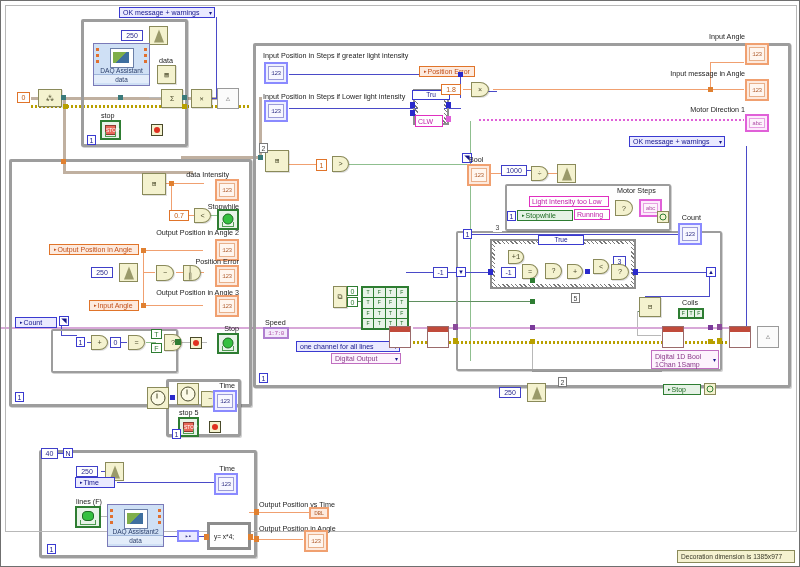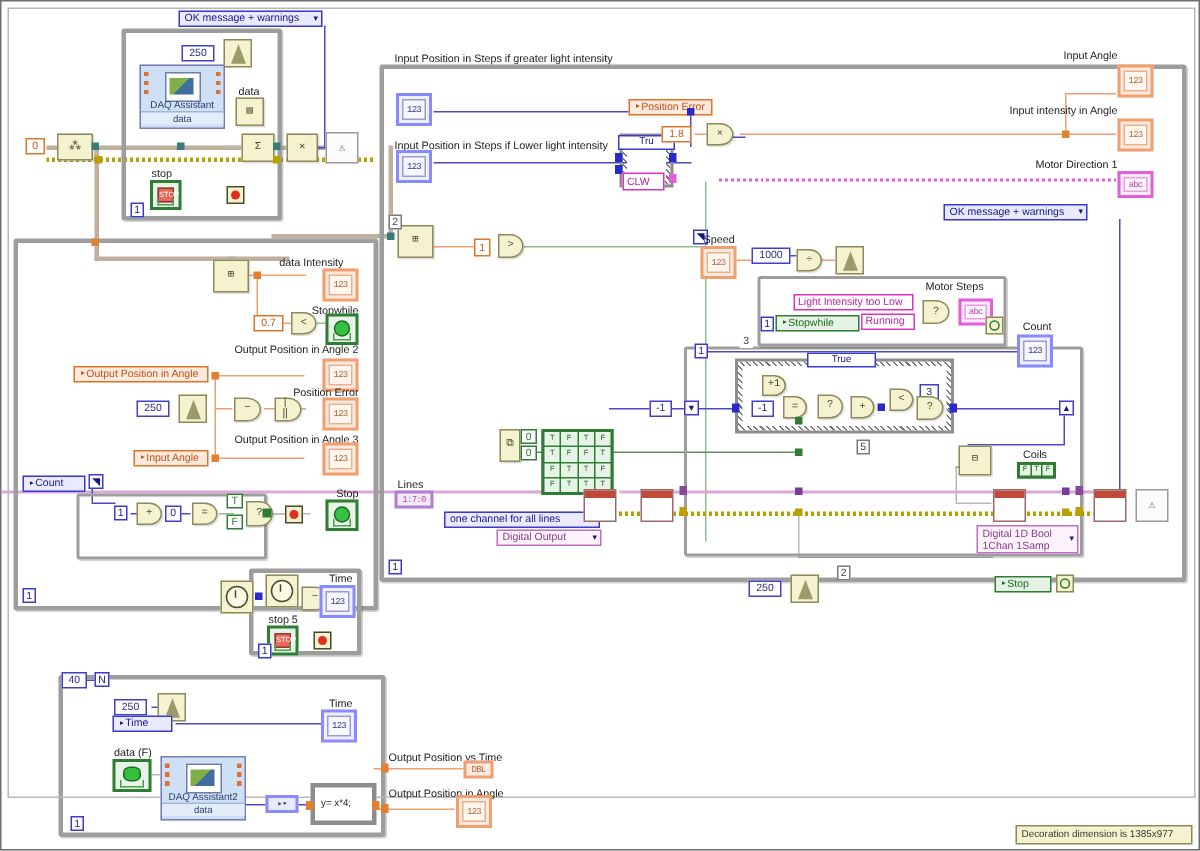--- a/index.html
+++ b/index.html
@@ -298,21 +298,21 @@
   <div class="abs lbl" style="left:100px;top:111px;">stop</div>
   <div class="abs stopbtn" style="left:99px;top:119px;width:21px;height:20px;">
     <div class="cap">STOP</div>
     <div class="base"></div>
   </div>
   <div class="abs led" style="left:150px;top:123px;width:12px;height:12px;"></div>
   <div class="abs iter" style="left:86px;top:134px;width:9px;height:10px;">
     <span>1</span>
   </div>
 
-  <div class="abs lbl" style="left:262px;top:34px;">Input Position in Steps if greater light intensity</div>
+  <div class="abs lbl" style="left:262px;top:51px;">Input Position in Steps if greater light intensity</div>
   <div class="abs term" style="left:263px;top:61px;width:24px;height:22px;">
     <div class="inner"></div>
       <span class="numglyph">123</span>
   </div>
 
   <div class="abs lbl" style="left:262px;top:92px;">Input Position in Steps if Lower light intensity</div>
   <div class="abs term" style="left:263px;top:99px;width:24px;height:22px;">
     <div class="inner"></div>
       <span class="numglyph">123</span>
   </div>
@@ -341,21 +341,21 @@
   </div>
   <div class="abs fn" style="left:470px;top:81px;width:18px;height:15px;border-radius:0 50% 50% 0;">
     <span class="g">×</span>
   </div>
 
   <div class="abs lbl r" style="left:680px;top:32px;width:64px;">Input Angle</div>
   <div class="abs term orange" style="left:744px;top:42px;width:24px;height:22px;">
     <div class="inner"></div>
       <span class="numglyph o">123</span>
   </div>
-  <div class="abs lbl r" style="left:662px;top:69px;width:82px;">Input intensity in Angle</div>
+  <div class="abs lbl r" style="left:662px;top:69px;width:82px;">Input message in Angle</div>
   <div class="abs term orange" style="left:744px;top:78px;width:24px;height:22px;">
     <div class="inner"></div>
       <span class="numglyph o">123</span>
   </div>
   <div class="abs lbl r" style="left:672px;top:105px;width:72px;">Motor Direction 1</div>
   <div class="abs term pink" style="left:744px;top:113px;width:24px;height:18px;">
     <div class="inner"></div>
       <span class="numglyph p">abc</span>
   </div>
 
@@ -374,21 +374,21 @@
   </div>
 
   <div class="abs iter gray" style="left:258px;top:142px;width:9px;height:10px;">
     <span>2</span>
   </div>
 
   <div class="abs iter" style="left:461px;top:152px;width:10px;height:10px;">
     <span>◥</span>
   </div>
 
-  <div class="abs lbl" style="left:468px;top:155px;">Speed</div>
+  <div class="abs lbl" style="left:468px;top:155px;">Bool</div>
   <div class="abs term orange" style="left:466px;top:163px;width:24px;height:22px;">
     <div class="inner"></div>
       <span class="numglyph o">123</span>
   </div>
   <div class="abs konst" style="left:500px;top:164px;width:26px;height:11px;">
     <span>1000</span>
   </div>
   <div class="abs fn" style="left:530px;top:165px;width:17px;height:15px;border-radius:0 50% 50% 0;">
     <span class="g">÷</span>
   </div>
@@ -492,21 +492,21 @@
       <span>F</span>
       <span>T</span>
       <span>T</span>
       <span>F</span>
       <span>F</span>
       <span>T</span>
       <span>T</span>
       <span>T</span>
     </div>
 
-  <div class="abs lbl" style="left:264px;top:318px;">Lines</div>
+  <div class="abs lbl" style="left:264px;top:318px;">Speed</div>
   <div class="abs term purple" style="left:262px;top:326px;width:26px;height:12px;">
     <span class="numglyph p">1:7:0</span>
   </div>
 
   <div class="abs ring" style="left:295px;top:340px;width:104px;height:11px;">
     <span>one channel for all lines</span>
   </div>
   <div class="abs ring pink" style="left:330px;top:352px;width:70px;height:11px;">
     <span>Digital Output</span>
   </div>
@@ -699,21 +699,21 @@
   <div class="abs localvar blue" style="left:74px;top:476px;width:40px;height:11px;">
     <span class="ar">▸</span>
     <span>Time</span>
   </div>
   <div class="abs lbl r" style="left:192px;top:464px;width:42px;">Time</div>
   <div class="abs term violet" style="left:213px;top:472px;width:24px;height:22px;">
     <div class="inner"></div>
       <span class="numglyph">123</span>
   </div>
 
-  <div class="abs lbl" style="left:75px;top:497px;">data (F)</div>
+  <div class="abs lbl" style="left:75px;top:497px;">lines (F)</div>
   <div class="abs bigled" style="left:74px;top:505px;width:26px;height:22px;">
     <div class="dot" style="width:10px;height:8px;border-radius:40%;"></div>
       <div class="base"></div>
   </div>
   <div class="abs daq" style="left:106px;top:503px;width:57px;height:43px;">
     <div class="tabs"></div>
     <div class="tabs r"></div>
     <div class="pic"></div>
     <div class="ttl">DAQ Assistant2</div>
     <div class="dat">data</div>

